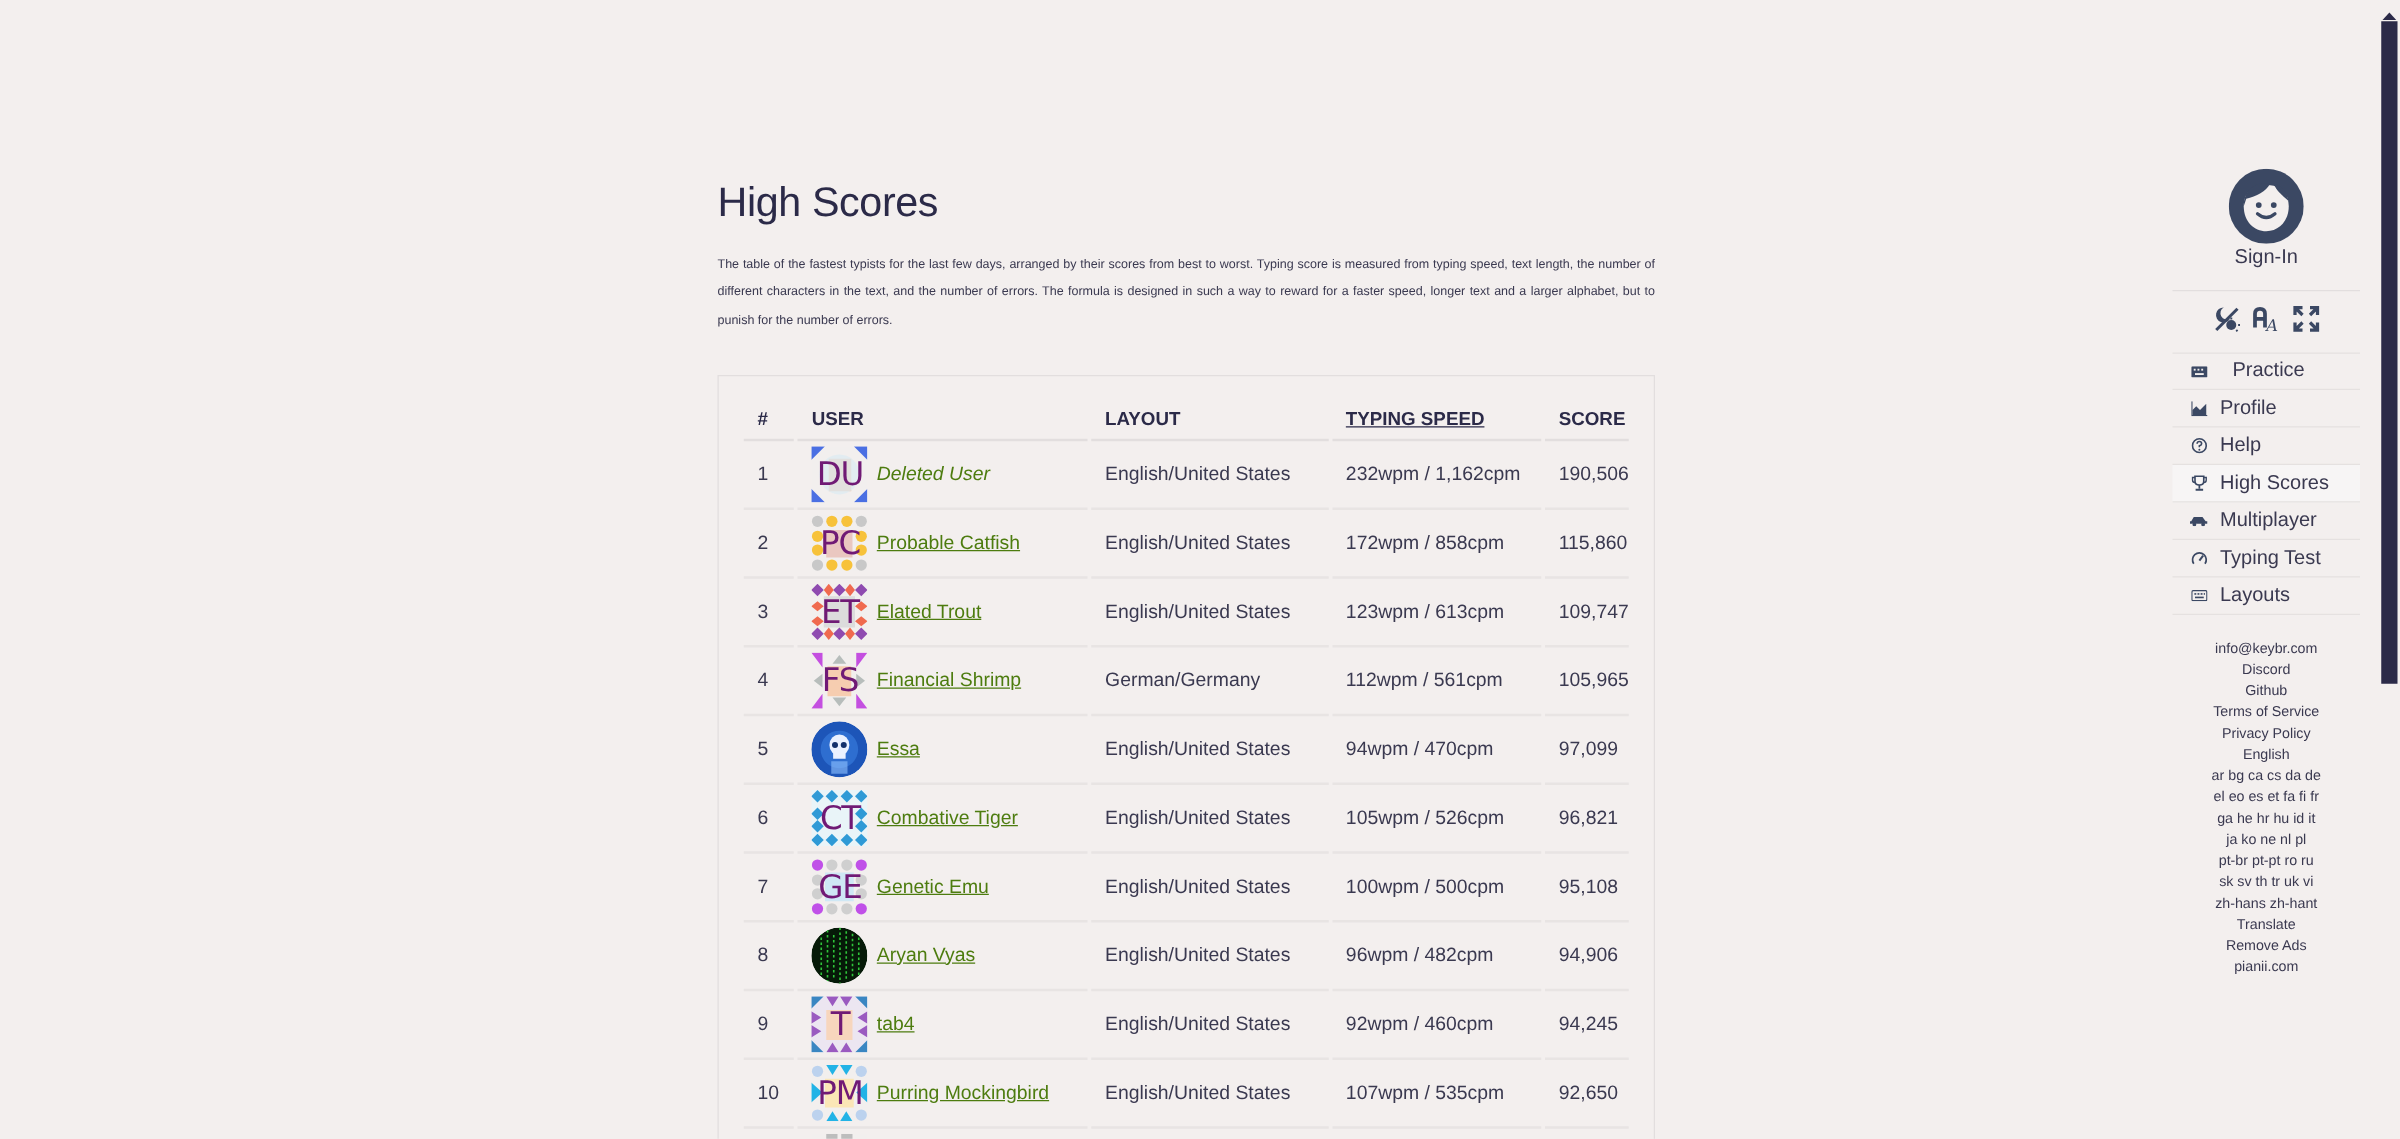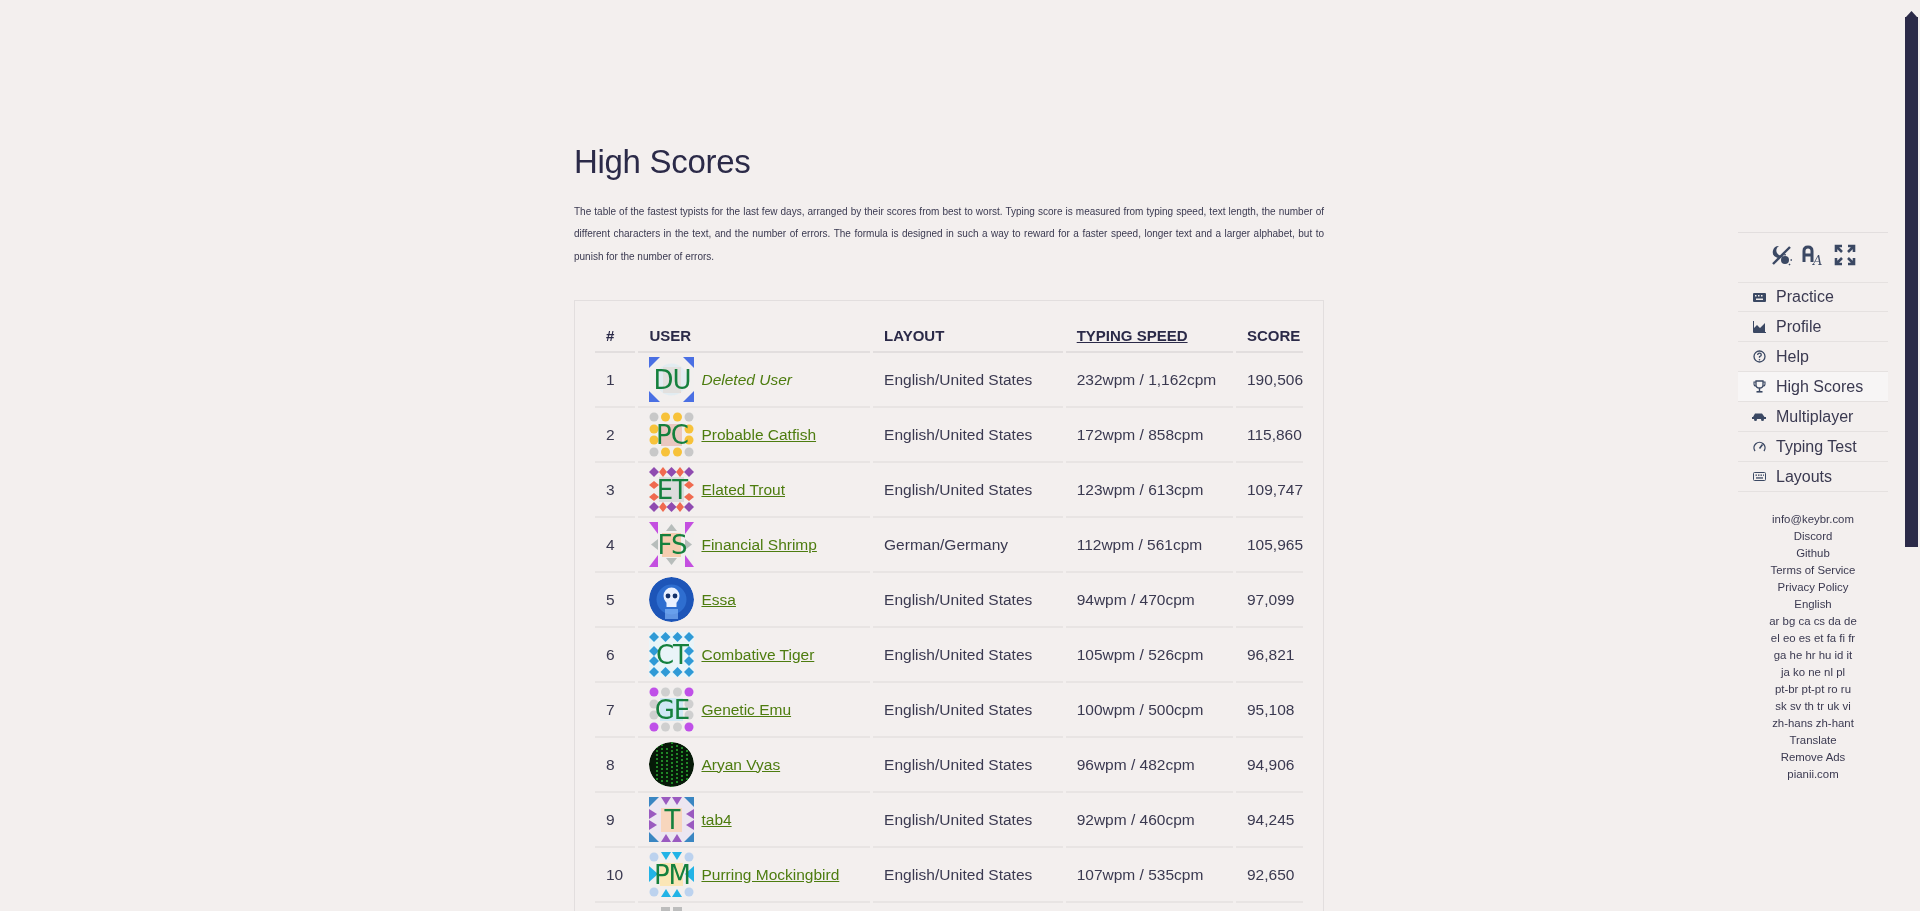--- a/index.html
+++ b/index.html
@@ -14,35 +14,35 @@
   .panel { position:absolute; left:0; top:160px; width:748px; height:760px; border:1px solid #e2dede; background:#f3efee; }
   table { position:absolute; left:17px; top:18px; border-collapse:separate; border-spacing:3px 0; width:714px; }
   th { text-align:left; font-size:15px; font-weight:bold; height:32px; vertical-align:middle; border-bottom:2px solid #e2dede; padding:0 0 0 11px; color:#2b2a48; }
   td { height:53px; border-bottom:2px solid #e8e4e3; padding:0 0 0 11px; font-size:15.5px; color:#3a3950; vertical-align:middle; white-space:nowrap; }
   .c-rank { width:30px; }
   .c-user { width:222px; }
   .c-layout { width:180px;margin-top:36px; }
   .c-speed { width:157px;text-decoration:underline; }
   .user-cell { display:flex; align-items:center; }
   .avatar { width:45px; height:45px; position:relative; flex:none; margin-right:7px; overflow:hidden; display:flex; align-items:center; justify-content:center; }
-  .avatar .ini { position:relative; font-size:26px; color:#15803d; letter-spacing:-1px; font-family:"DejaVu Sans", sans-serif; z-index:2; }
+  .avatar .ini { position:relative; font-size:26px; color:#701a75; letter-spacing:-1px; font-family:"DejaVu Sans", sans-serif; z-index:2; }
   .avatar.round { border-radius:50%; }
   .uname { color:#4d7c0f; text-decoration:underline; cursor:pointer; }
   .uname.deleted { font-style:italic; text-decoration:none; cursor:default; }
 
   .sidebar { position:absolute; left:1738px; top:0; width:150px; height:911px; }
   .signin { position:absolute; left:0; top:135px; width:150px; text-align:center; cursor:pointer; }
   .signin-avatar { width:60px; height:60px; margin:0 auto; }
   .signin-label { font-size:16px; color:#3a3950; margin-top:2px; display:block; }
   .sep { position:absolute; left:0; width:150px; height:1px; background:#e2dede; }
   .tools { position:absolute; top:243px; left:0; width:150px; display:flex; justify-content:center; gap:8px; }
   .tools span { width:24px; height:24px; display:inline-flex; align-items:center; justify-content:center; cursor:pointer; }
   .nav { position:absolute; top:282px; left:0; width:150px; }
   .nav-item { height:30px; border-bottom:1px solid #e5e1e0; display:flex; align-items:center; font-size:16px; color:#3a3950; cursor:pointer; padding-left:14px; box-sizing:border-box; }
-  .nav-item.first { border-top:1px solid #e5e1e0; }
+  .nav-item.first { border-top:1px solid #e5e1e0;gap:10px; }
   .nav-item.active { background:#f7f5f5; }
   .nav-item .ico { width:14px; height:14px; margin-right:10px; display:inline-flex; align-items:center; justify-content:center; }
   .footer { position:absolute; top:511px; left:0; width:150px; text-align:center; font-size:11.4px; line-height:17px; color:#3a3950; }
   .footer a { display:block; color:#3a3950; text-decoration:none; cursor:pointer; }
   .langs { display:block; padding:0 10px; }
   .langs span { cursor:pointer; }
 
   .scroll-thumb { position:absolute; left:1905px; top:17px; width:13px; height:530px; background:#2b2a48; cursor:pointer; }
   .scroll-up { position:absolute; left:1905px; top:5px; width:13px; height:10px; cursor:pointer; }
 </style>
@@ -394,20 +394,34 @@
           <td></td>
           <td></td>
           <td></td>
         </tr>
       </tbody>
     </table>
   </div>
 </div>
 
 <div class="sidebar">
+  <div class="signin">
+    <div class="signin-avatar">
+      <svg width="60" height="60" viewBox="0 0 60 60">
+        <circle cx="30" cy="30" r="30" fill="#3b4863"></circle>
+        <path d="M12 30 C12 18 20 13 30 13 C40 13 48 18 48 30 C48 42 40 50 30 50 C20 50 12 42 12 30 Z" fill="#f3efee"></path>
+        <path d="M12 30 C12 16 22 10 33 12 C30 18 22 22 14 24 Z" fill="#3b4863"></path>
+        <path d="M48 30 C48 20 44 14 36 12 C38 18 44 22 48 26 Z" fill="#3b4863"></path>
+        <circle cx="24" cy="29" r="2.3" fill="#3b4863"></circle>
+          <circle cx="36" cy="29" r="2.3" fill="#3b4863"></circle>
+        <path d="M23 36 Q30 42 37 36" stroke="#3b4863" stroke-width="2.6" fill="none" stroke-linecap="round"></path>
+      </svg>
+    </div>
+    <span class="signin-label">Sign-In</span>
+  </div>
 
   <div class="sep" style="top:232px"></div>
 
   <div class="tools">
     <span>
       <svg width="22" height="22" viewBox="0 0 22 22">
           <path d="M9 2 A6 6 0 1 0 14 11 A5 5 0 0 1 9 2 Z" fill="#3b4863"></path>
           <line x1="3" y1="20" x2="20" y2="3" stroke="#3b4863" stroke-width="2.4"></line>
           <circle cx="15" cy="16" r="4" fill="#3b4863"></circle>
           <g stroke="#3b4863" stroke-width="1.6">

